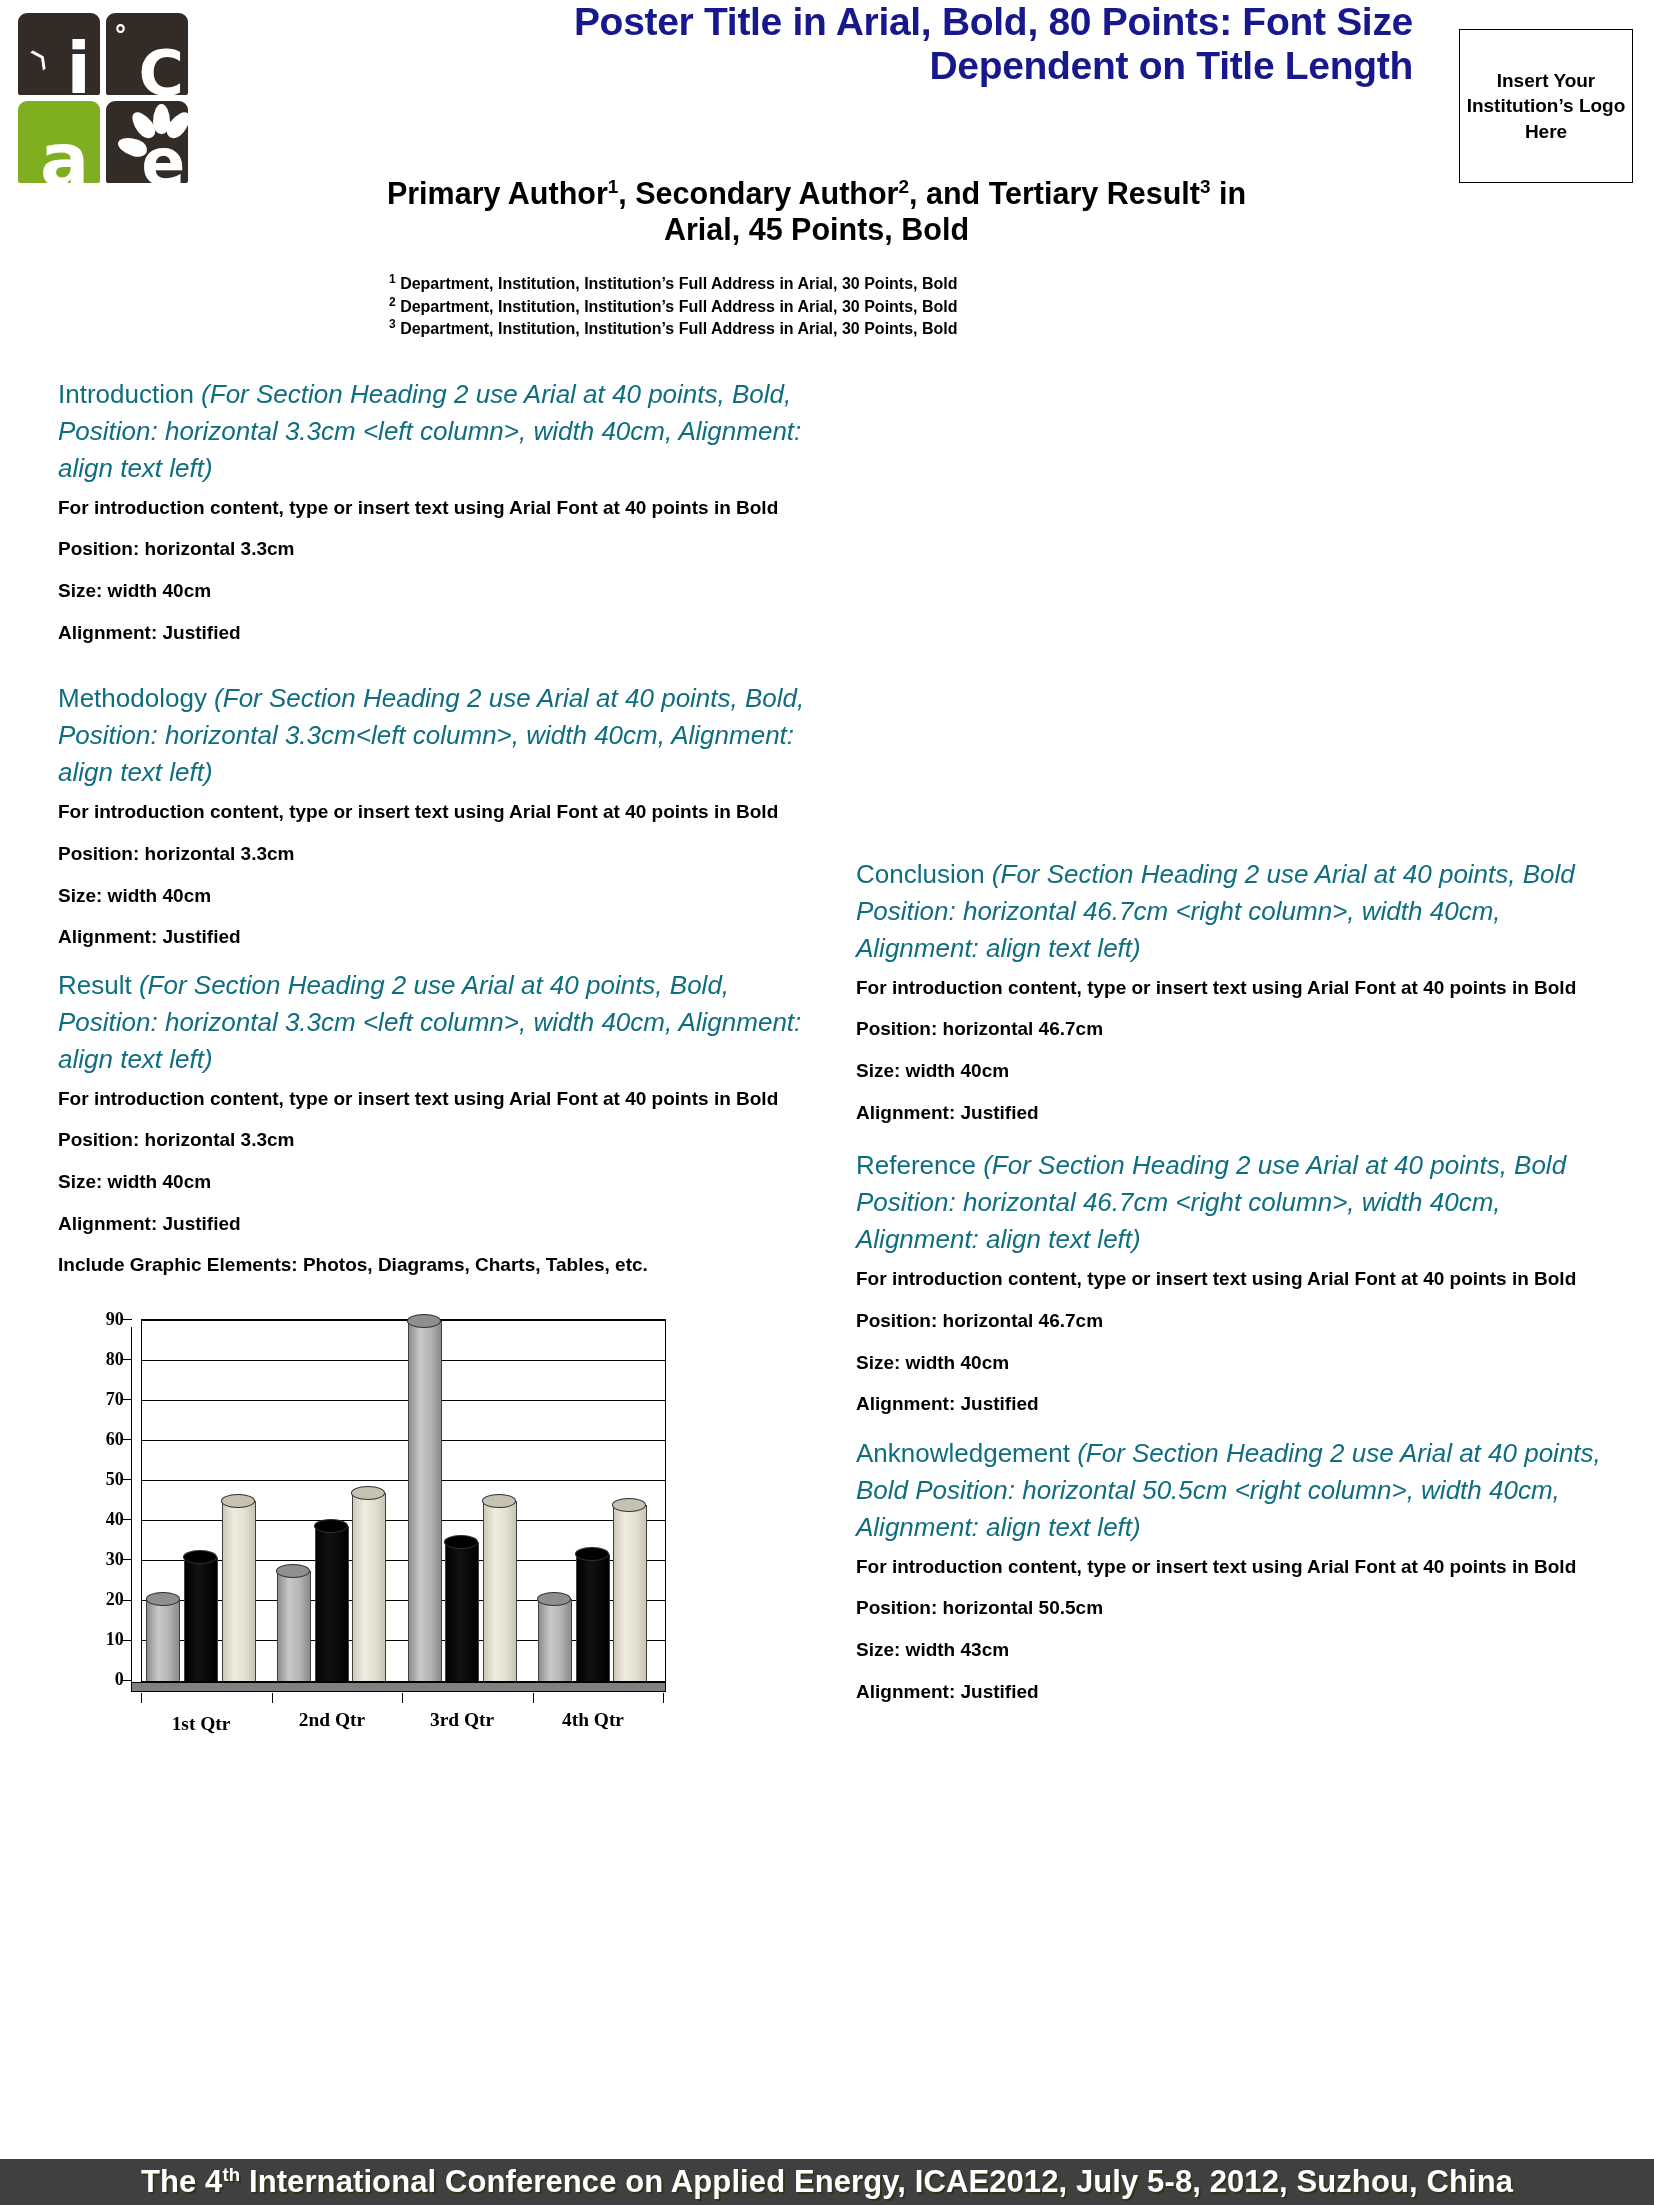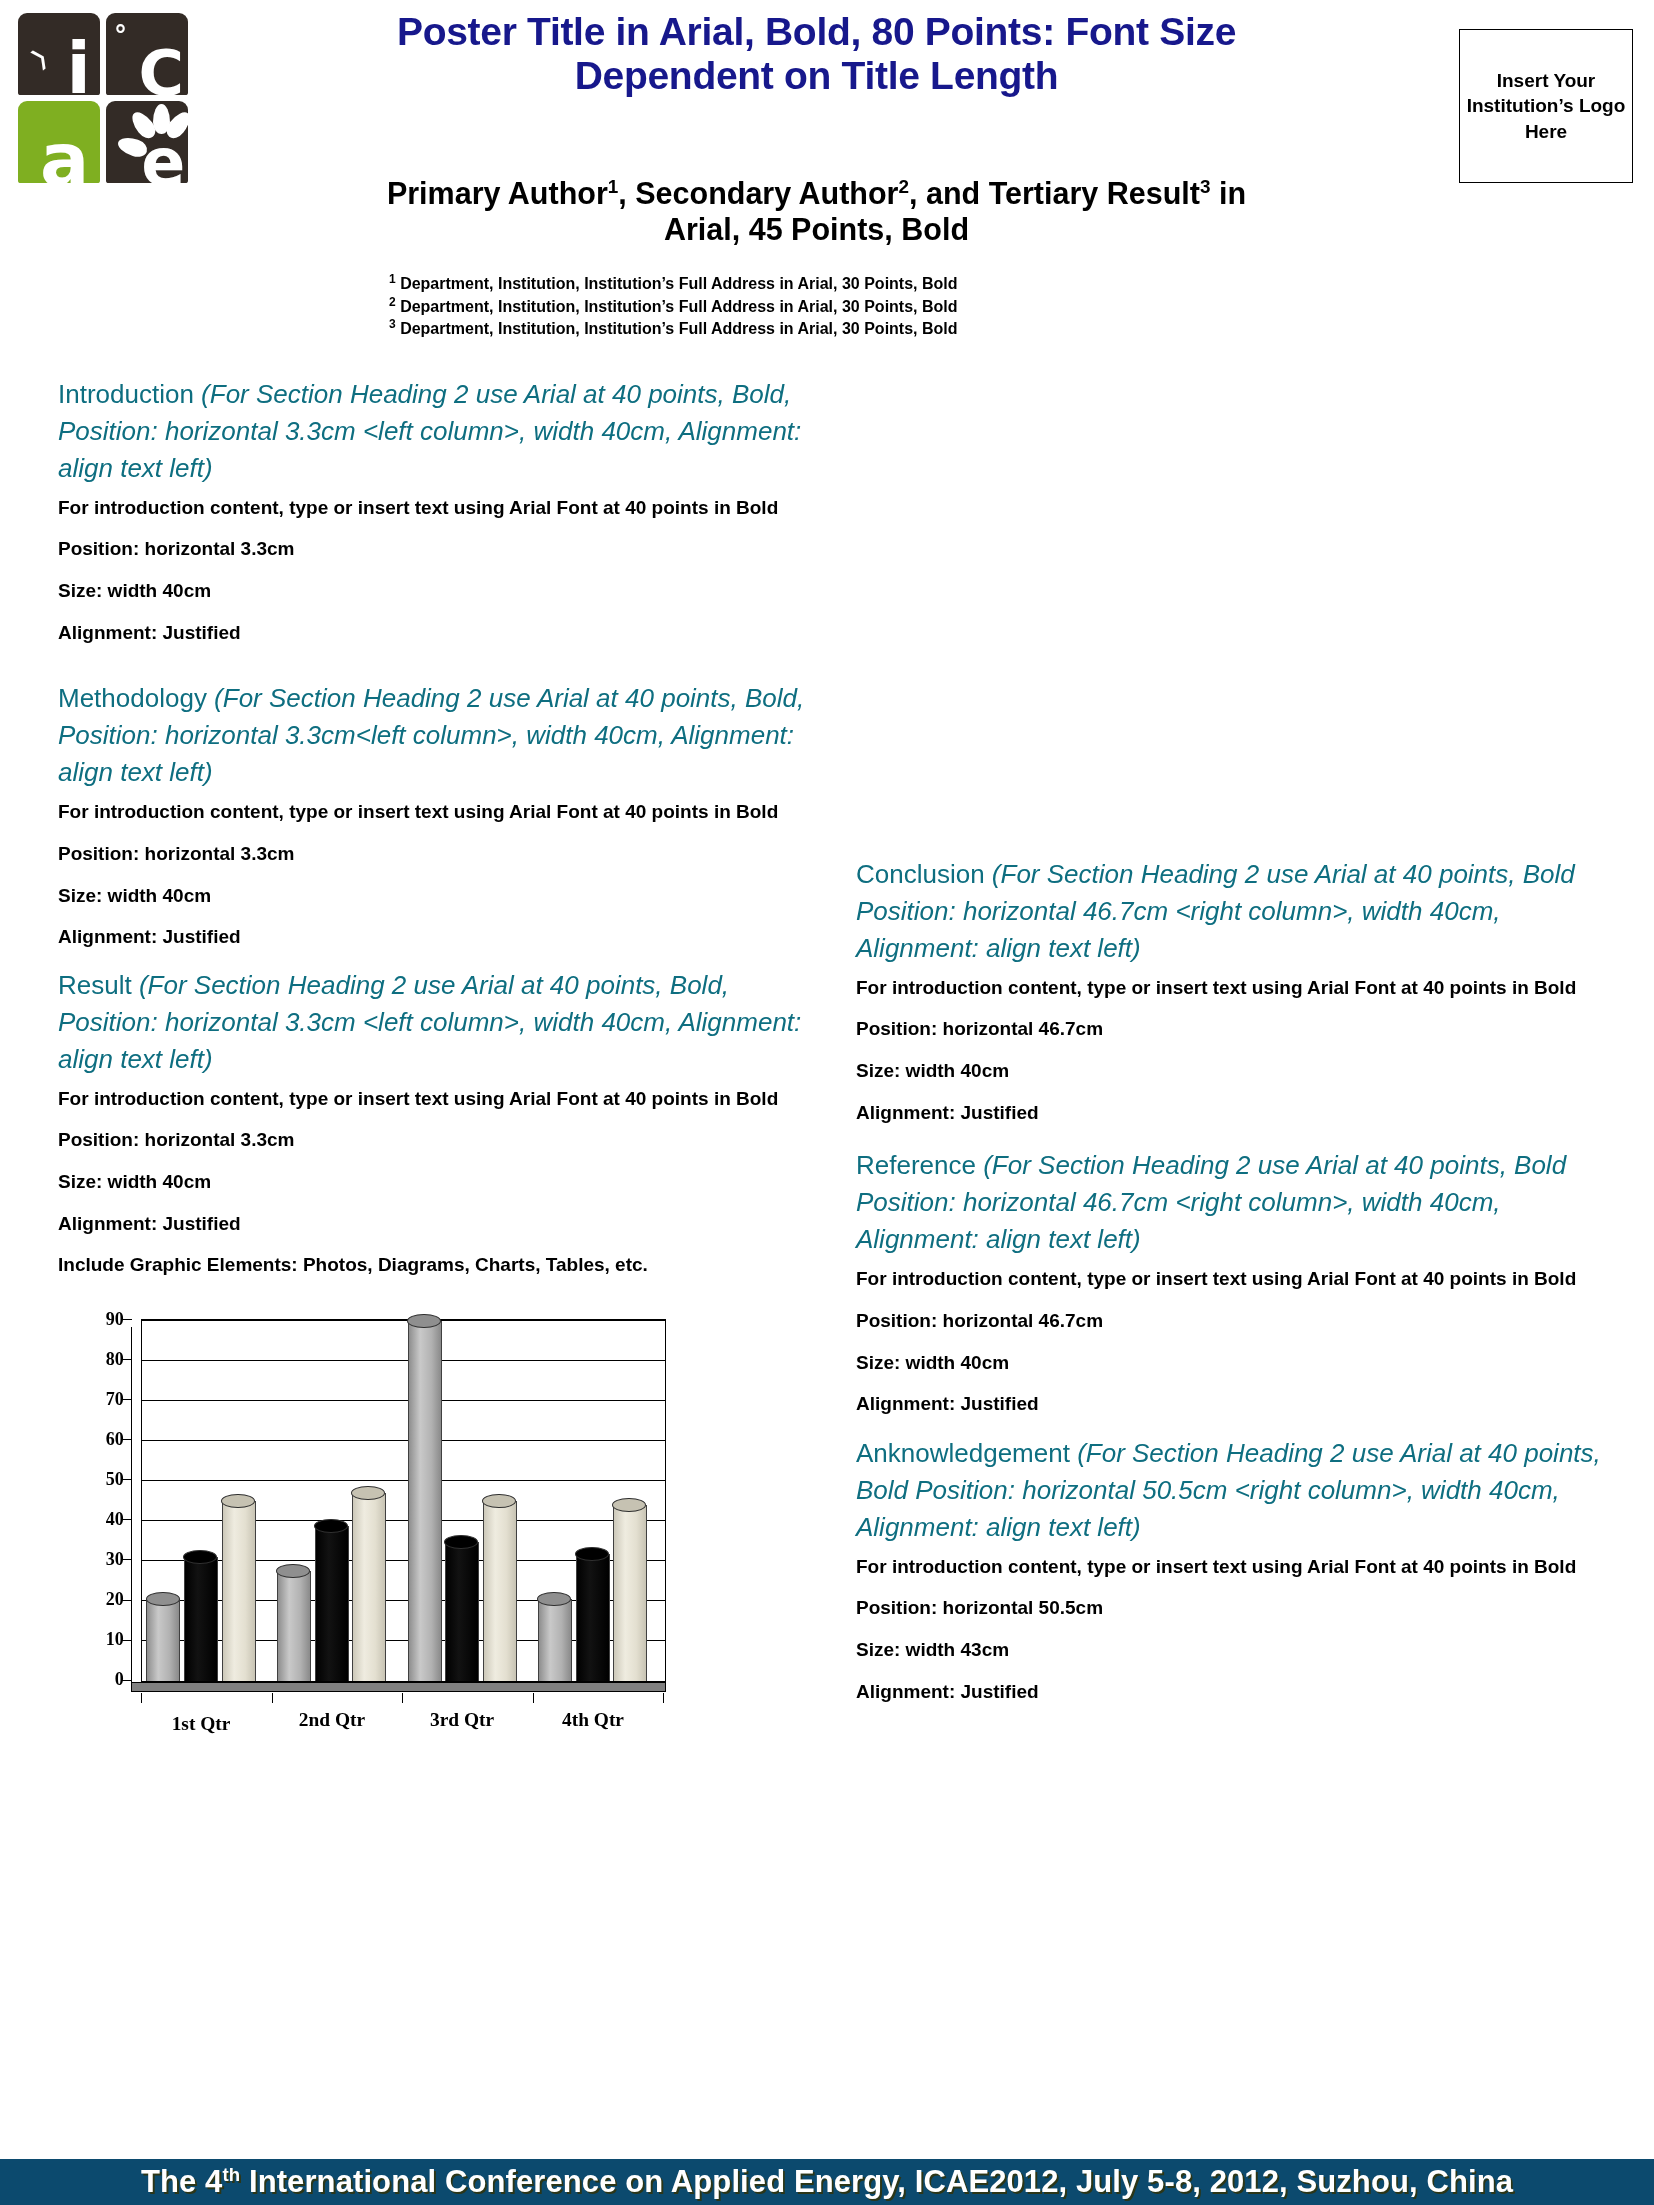--- a/index.html
+++ b/index.html
@@ -57,23 +57,23 @@
   .sun-petal {
     position: absolute;
     width: 17px; height: 30px;
     background: #ffffff;
     border-radius: 50% 50% 50% 50% / 60% 60% 40% 40%;
   }
 
   #poster-title {
     position: absolute;
     left: 220px;
-    top: 10px;
+    top: 0;
     width: 1193px;
-    text-align: center;
+    text-align: right;
     color: #17188C;
     font-size: 39px;
     font-weight: 700;
     line-height: 1.13;
     letter-spacing: -0.3px;
   }
   #author-line {
     position: absolute;
     left: 220px;
     top: 176px;
@@ -272,21 +272,21 @@
   .s3 .cyl-body { background: linear-gradient(to right,#cdc9ba 0%,#efece0 35%,#e3dfd0 70%,#c8c4b4 100%); }
   .s3 .cyl-top  { background: #c6c2b2; }
 
   
   #footer {
     position: absolute;
     left: 0;
     top: 2159px;
     width: 1654px;
     height: 47px;
-    background: #0c4a6e;
+    background: #404040;
     display: flex;
     align-items: center;
     justify-content: center;
   }
   #footer-text {
     color: #ffffff;
     font-size: 31px;
     font-weight: 700;
     letter-spacing: 0.1px;
     text-shadow: 1.9px 1.9px 0 #2c3617;

